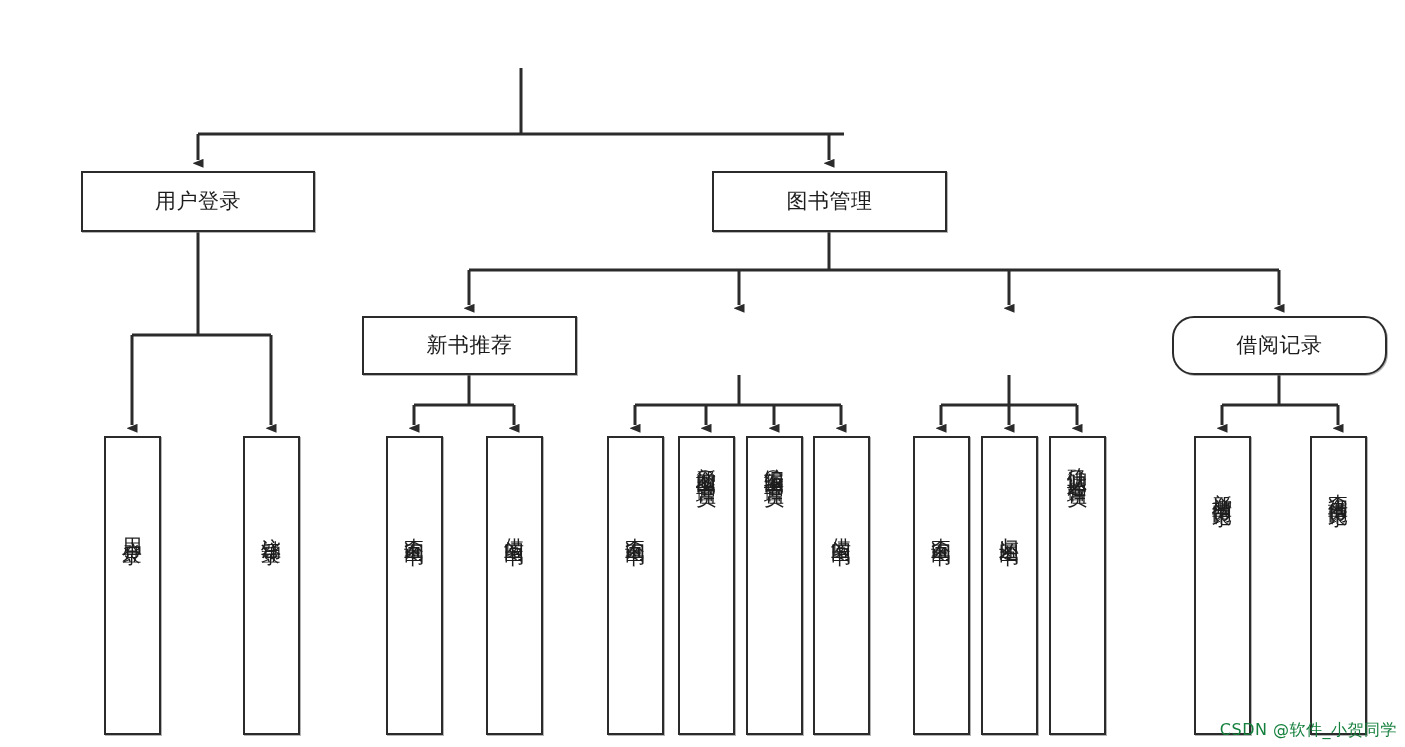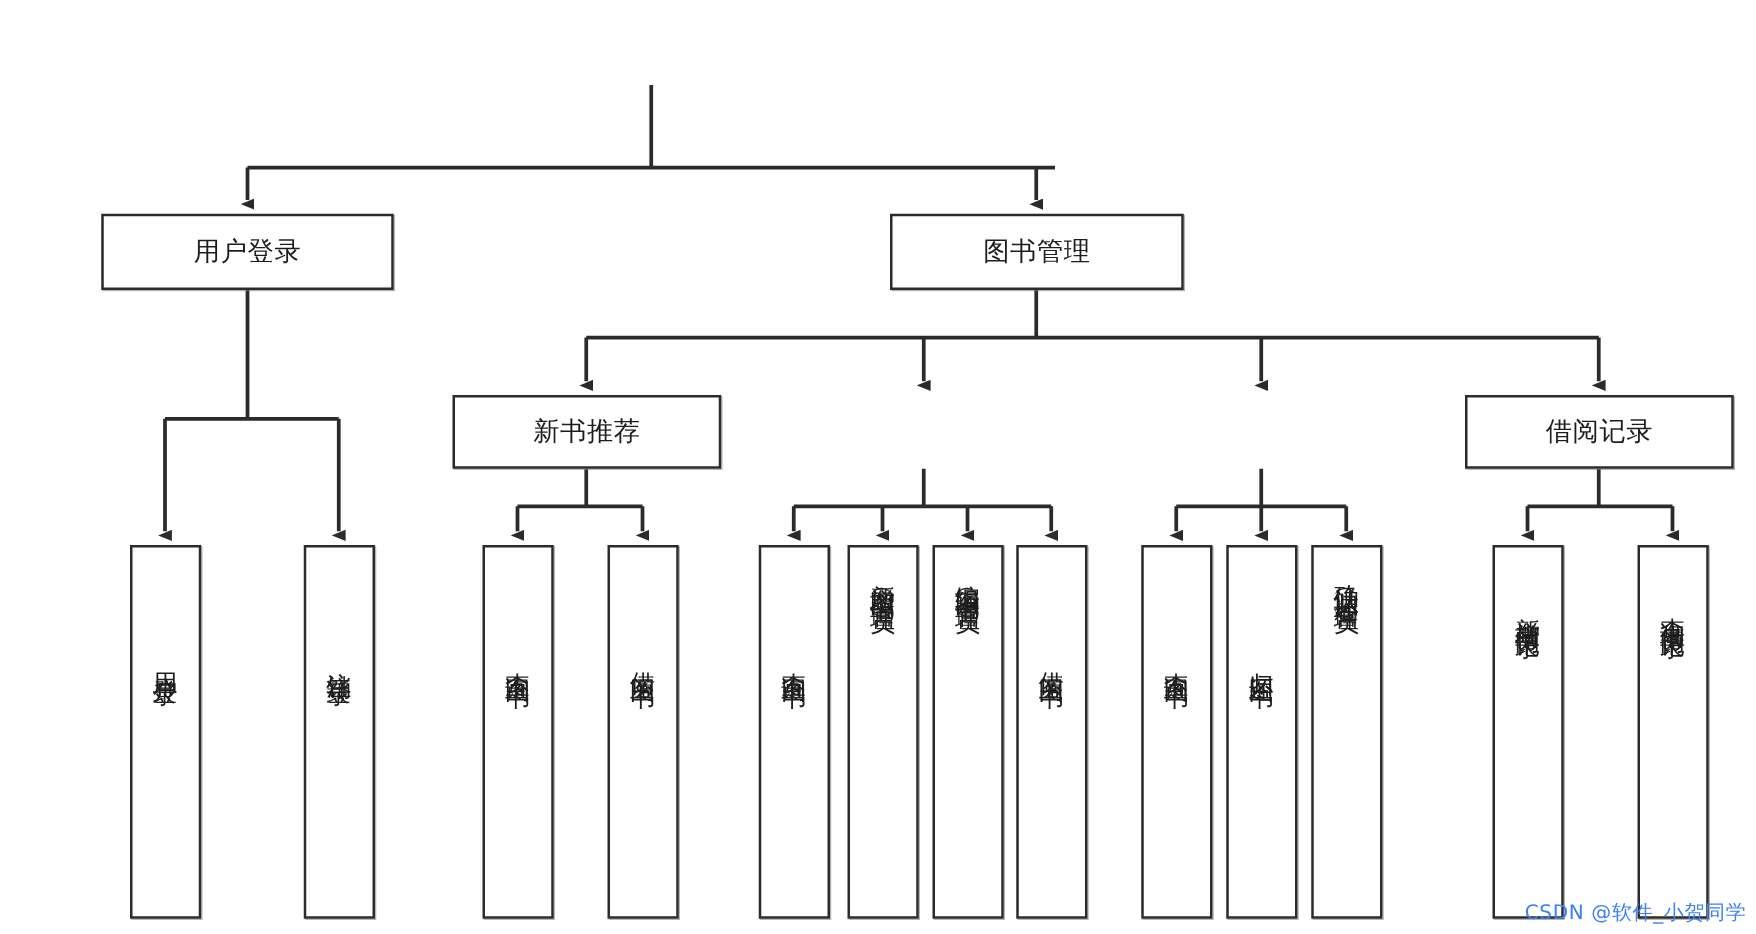--- a/index.html
+++ b/index.html
@@ -68,21 +68,21 @@
     padding-top: 70px;
   }
   .node.vert.mid2 .lbl {
     padding-top: 26px;
   }
   #watermark {
     position: absolute;
     right: 8px;
     bottom: 6px;
     font-size: 16px;
-    color: #3b82f6;
+    color: #15803d;
     letter-spacing: 0.5px;
     z-index: 5;
     white-space: nowrap;
   }
 </style>
 </head>
 <body>
 
 <div id="canvas">
 
@@ -140,21 +140,21 @@
   <div class="node horiz" style="left:81px; top:171px; width:234px; height:61px;">
     <span class="lbl">用户登录</span>
   </div>
   <div class="node horiz" style="left:712px; top:171px; width:235px; height:61px;">
     <span class="lbl">图书管理</span>
   </div>
 
   <div class="node horiz" style="left:362px; top:316px; width:215px; height:59px;">
     <span class="lbl">新书推荐</span>
   </div>
-  <div class="node horiz" style="left:1172px; top:316px; width:215px; height:59px;">
+  <div class="node horiz" style="left:1172px; top:316px; width:215px; height:59px;border-radius:22px;">
     <span class="lbl">借阅记录</span>
   </div>
 
   <div class="node vert mid" style="left:104px; top:436px; width:57px; height:299px;">
     <span class="lbl">用户登录</span>
   </div>
   <div class="node vert mid" style="left:243px; top:436px; width:57px; height:299px;">
     <span class="lbl">注销登录</span>
   </div>
 

